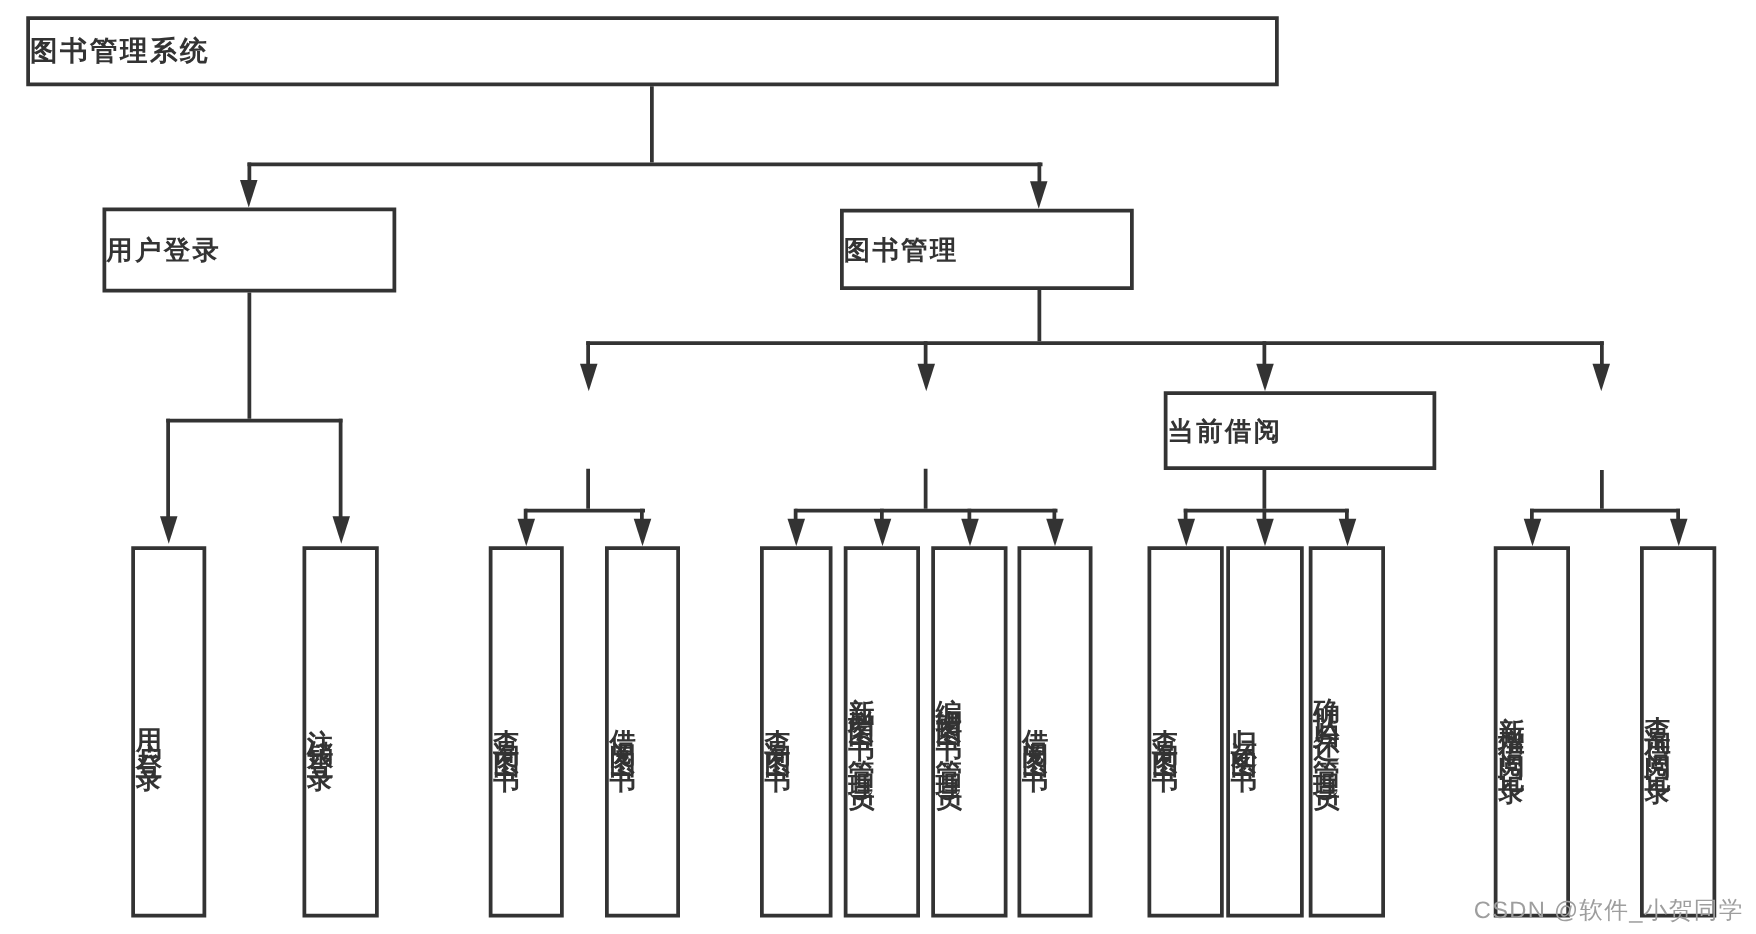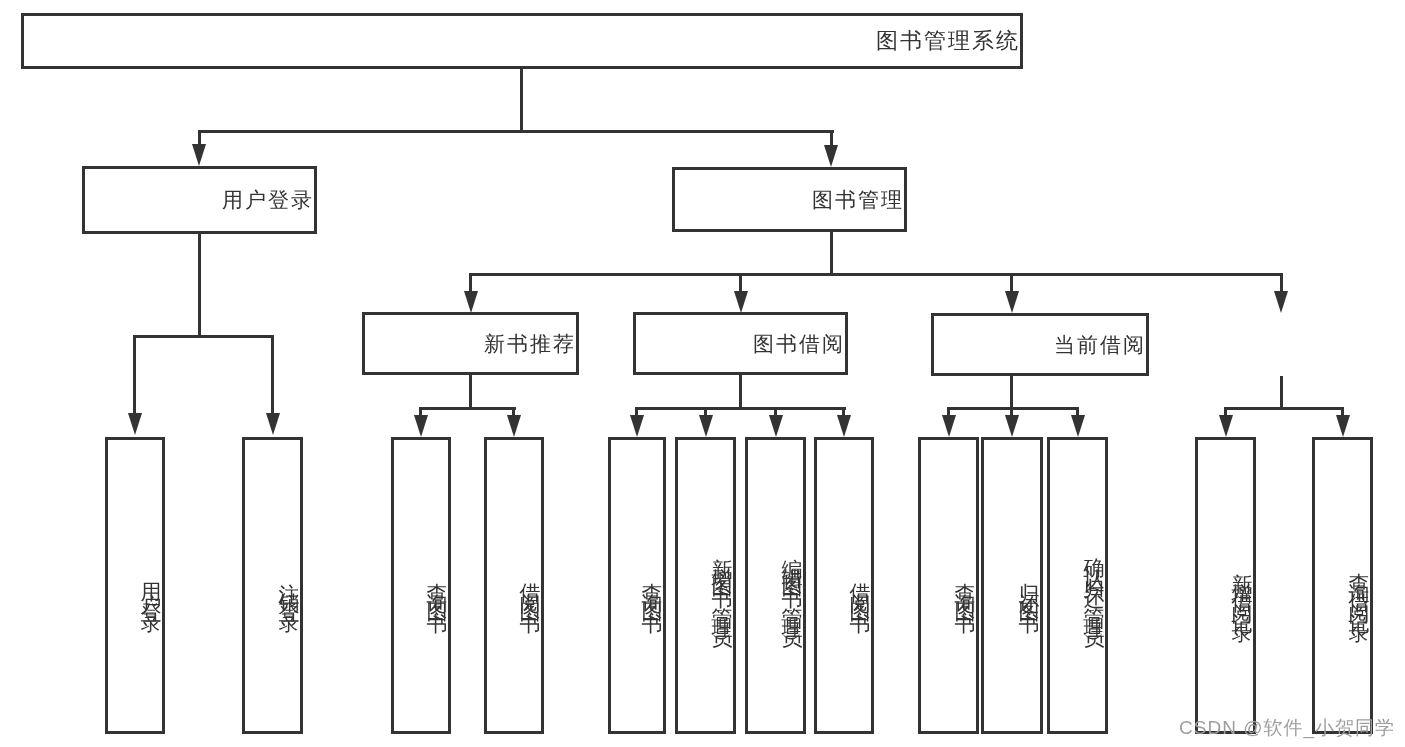--- a/index.html
+++ b/index.html
@@ -1,21 +1,21 @@
 <!DOCTYPE html>
 <html><head>
 <meta charset="utf-8">
 <style>
   html,body{margin:0;padding:0;background:#ffffff;}
   body{font-family:"Liberation Sans","DejaVu Sans",sans-serif;}
   #stage{position:relative;width:1405px;height:747px;background:#ffffff;overflow:hidden;}
   .box{
     position:absolute;box-sizing:border-box;background:#ffffff;
     border:3px solid #333333;color:#333333;
-    display:flex;align-items:center;justify-content:flex-end;
+    display:flex;align-items:center;justify-content:flex-start;font-weight:bold;
   }
   .hlabel{font-size:21px;letter-spacing:2px;white-space:nowrap;}
   .root-label{font-size:22px;letter-spacing:2px;}
   .vlabel{
     writing-mode:vertical-rl;text-orientation:mixed;
     font-size:21px;letter-spacing:10px;line-height:1;white-space:nowrap;
   }
   .hline,.vline{position:absolute;background:#333333;}
   .hline{height:3px;}
   .vline{width:3px;}
@@ -63,26 +63,20 @@
   <div class="hline" style="left:469px;top:273px;width:814px;"></div>
   <div class="vline" style="left:469px;top:273px;height:19px;"></div>
   <div class="arrow" style="left:464px;top:291px;"></div>
   <div class="vline" style="left:739px;top:273px;height:19px;"></div>
   <div class="arrow" style="left:734px;top:291px;"></div>
   <div class="vline" style="left:1010px;top:273px;height:19px;"></div>
   <div class="arrow" style="left:1005px;top:291px;"></div>
   <div class="vline" style="left:1280px;top:273px;height:19px;"></div>
   <div class="arrow" style="left:1274px;top:291px;"></div>
 
-  <div class="box" style="left:362px;top:312px;width:217px;height:63px;">
-    <span class="hlabel">新书推荐</span>
-  </div>
-  <div class="box" style="left:633px;top:312px;width:215px;height:63px;">
-    <span class="hlabel">图书借阅</span>
-  </div>
   <div class="box" style="left:903px;top:313px;width:218px;height:63px;margin-left:28px;">
     <span class="hlabel">当前借阅</span>
   </div>
 
   <div class="vline" style="left:469px;top:375px;height:32px;"></div>
   <div class="hline" style="left:420px;top:407px;width:96px;"></div>
   <div class="vline" style="left:419px;top:407px;height:10px;"></div>
   <div class="arrow" style="left:414px;top:415px;"></div>
   <div class="vline" style="left:512px;top:407px;height:10px;"></div>
   <div class="arrow" style="left:507px;top:415px;"></div>

